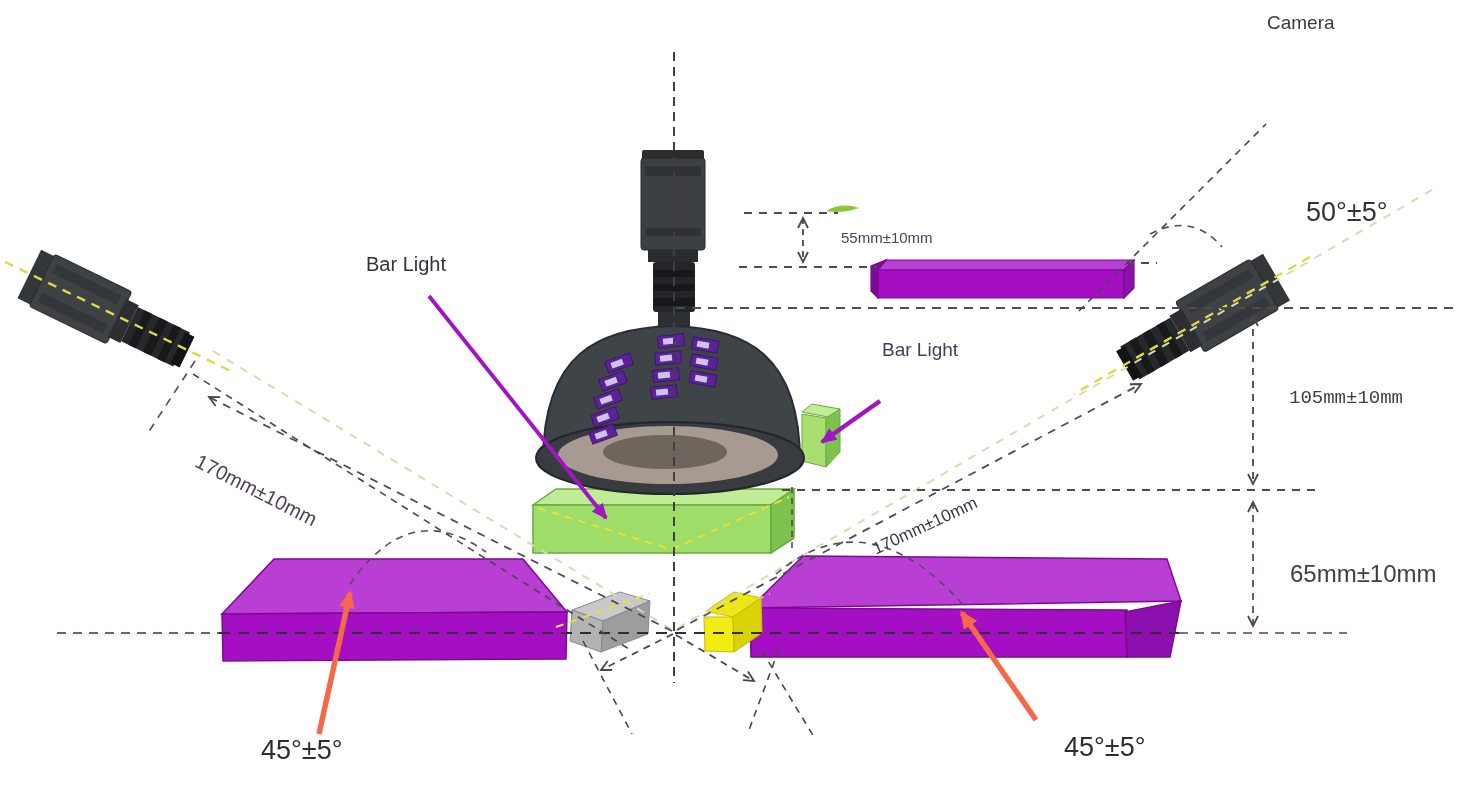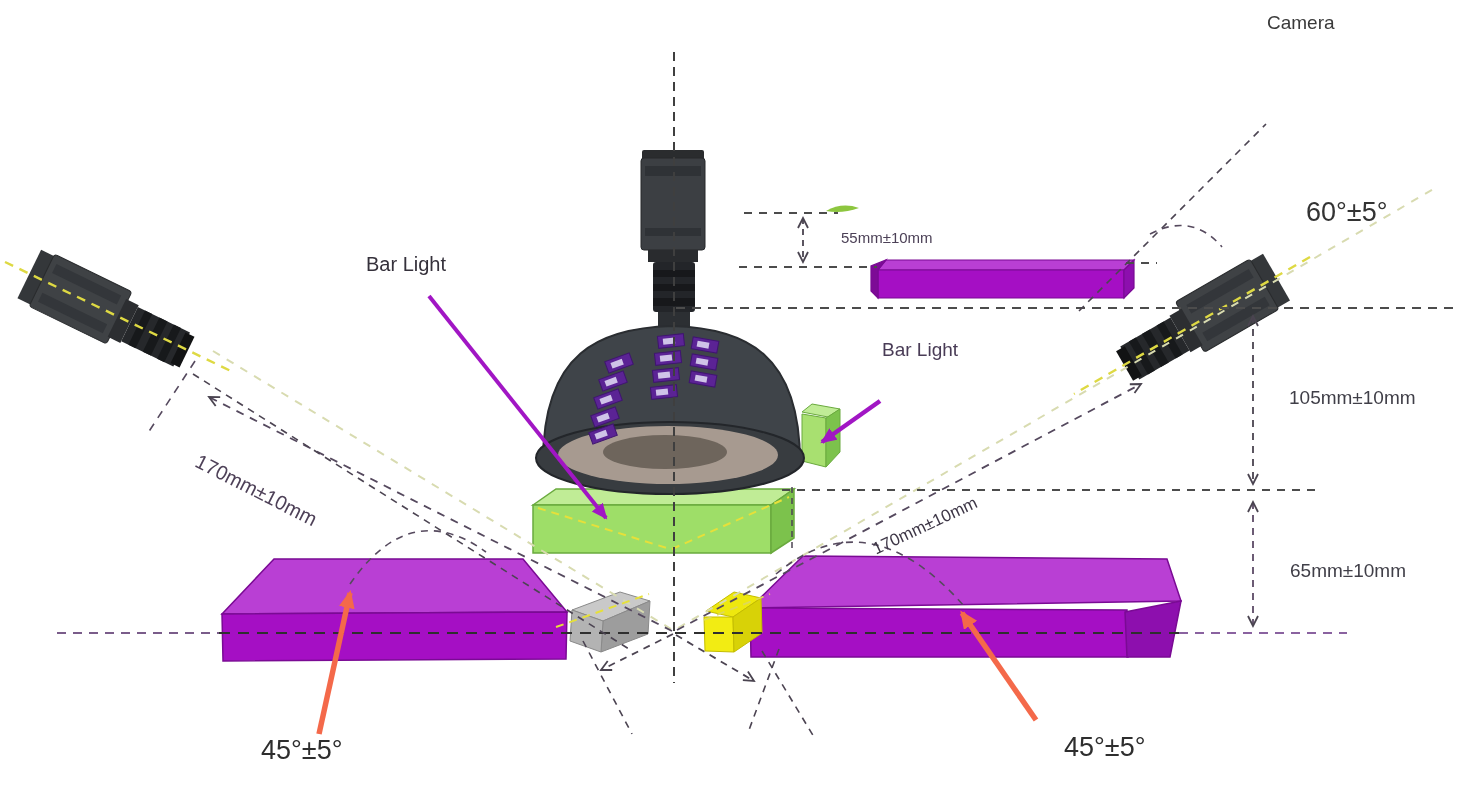--- a/index.html
+++ b/index.html
@@ -7,22 +7,22 @@
     position:relative;width:1470px;height:792px;background:#ffffff;
     overflow:hidden;font-family:"Liberation Sans", sans-serif;
   }
   .stage svg{position:absolute;left:0;top:0;}
   .lbl{position:absolute;white-space:nowrap;line-height:1.1;}
   .lbl-camera   {left:1267px;top:13px;  font-size:19px;color:#3a3a3a;}
   .lbl-a60      {left:1306px;top:198px; font-size:27px;color:#333333;}
   .lbl-d55      {left:841px; top:230px; font-size:15px;color:#4c4157;}
   .lbl-barL     {left:366px; top:253px; font-size:20px;color:#35313b;}
   .lbl-barR     {left:882px; top:340px; font-size:19px;color:#493c56;}
-  .lbl-d105     {left:1289px;top:388px; font-size:19px;color:#403f48;}
-  .lbl-d65      {left:1290px;top:561px; font-size:19px;color:#403f48;}
+  .lbl-d105     {left:1289px;top:388px; font-size:19px;color:#403f48;font-family:Liberation Mono, monospace;}
+  .lbl-d65      {left:1290px;top:561px; font-size:24px;color:#403f48;}
   .lbl-d170L    {left:202px; top:450px; font-size:20px;color:#4e4158;
                  transform:rotate(27deg);transform-origin:left top;}
   .lbl-d170R    {left:870px; top:542px; font-size:17px;color:#3d3646;
                  transform:rotate(-25deg);transform-origin:left top;}
   .lbl-a45L     {left:261px; top:736px; font-size:27px;color:#2e2e2e;}
   .lbl-a45R     {left:1064px;top:733px; font-size:27px;color:#2e2e2e;}
 </style>
 </head>
 <body>
 
@@ -230,21 +230,21 @@
     <path d="M792,487 L792,551" stroke="#4c4452" stroke-width="1.5" stroke-dasharray="6 5"></path>
   </g>
 
   <path d="M429,296 L606,518" stroke="#a116c4" stroke-width="4" fill="none" marker-end="url(#mPurple)"></path>
   <path d="M880,401 L822,442" stroke="#a116c4" stroke-width="4.5" fill="none" marker-end="url(#mPurple)"></path>
   <path d="M319,734 L350,593" stroke="#f4694a" stroke-width="5.5" fill="none" marker-end="url(#mOrange)"></path>
   <path d="M1036,720 L962,613" stroke="#f4694a" stroke-width="5.5" fill="none" marker-end="url(#mOrange)"></path>
 </svg>
 
 <div class="lbl lbl-camera">Camera</div>
-<div class="lbl lbl-a60">60°±5°</div>
+<div class="lbl lbl-a60">50°±5°</div>
 <div class="lbl lbl-d55">55mm±10mm</div>
 <div class="lbl lbl-barL">Bar Light</div>
 <div class="lbl lbl-barR">Bar Light</div>
 <div class="lbl lbl-d105">105mm±10mm</div>
 <div class="lbl lbl-d65">65mm±10mm</div>
 <div class="lbl lbl-d170L">170mm±10mm</div>
 <div class="lbl lbl-d170R">170mm±10mm</div>
 <div class="lbl lbl-a45L">45°±5°</div>
 <div class="lbl lbl-a45R">45°±5°</div>
 

